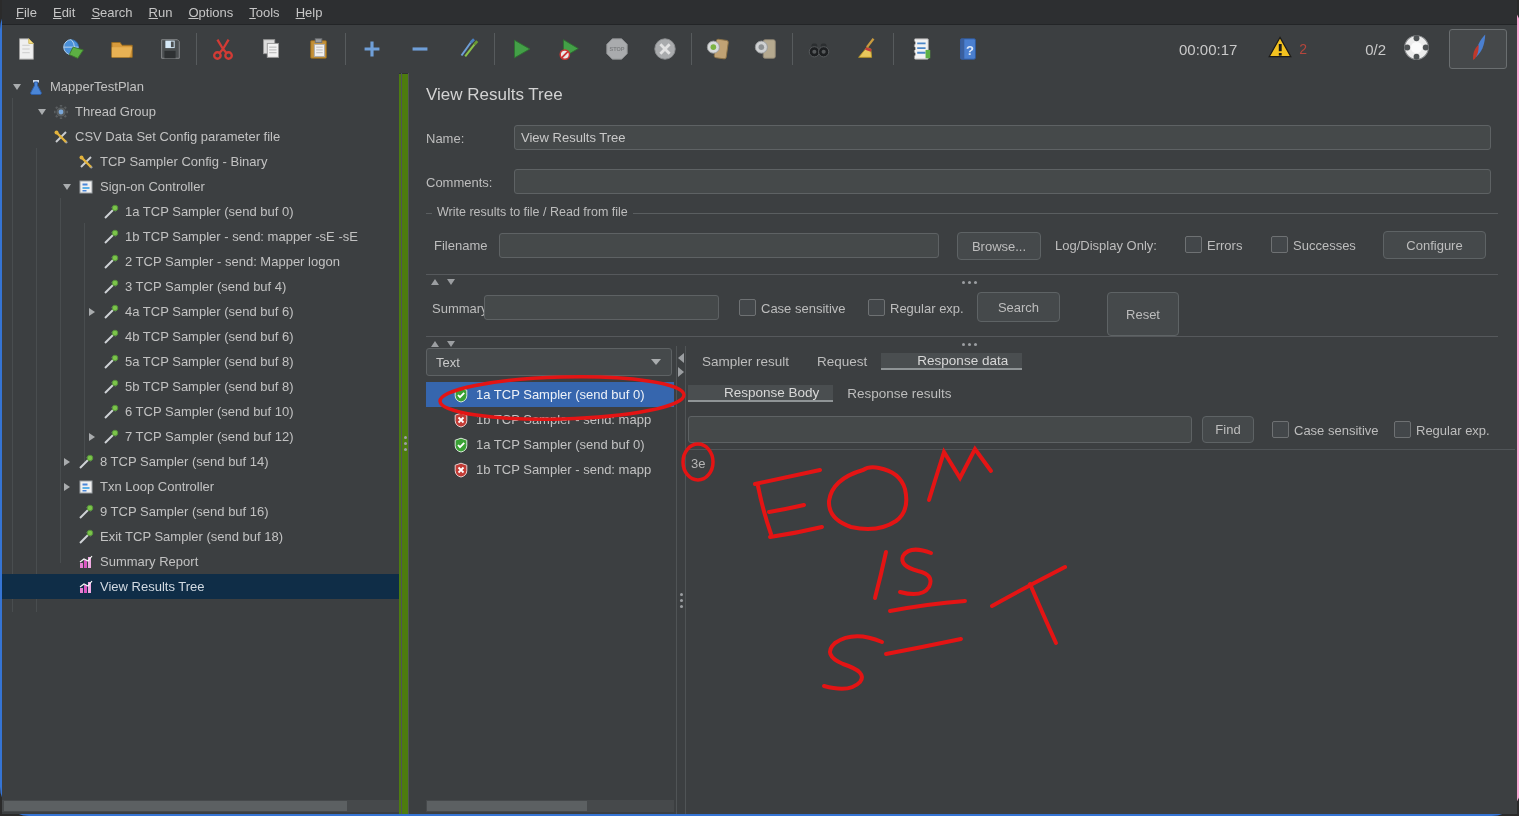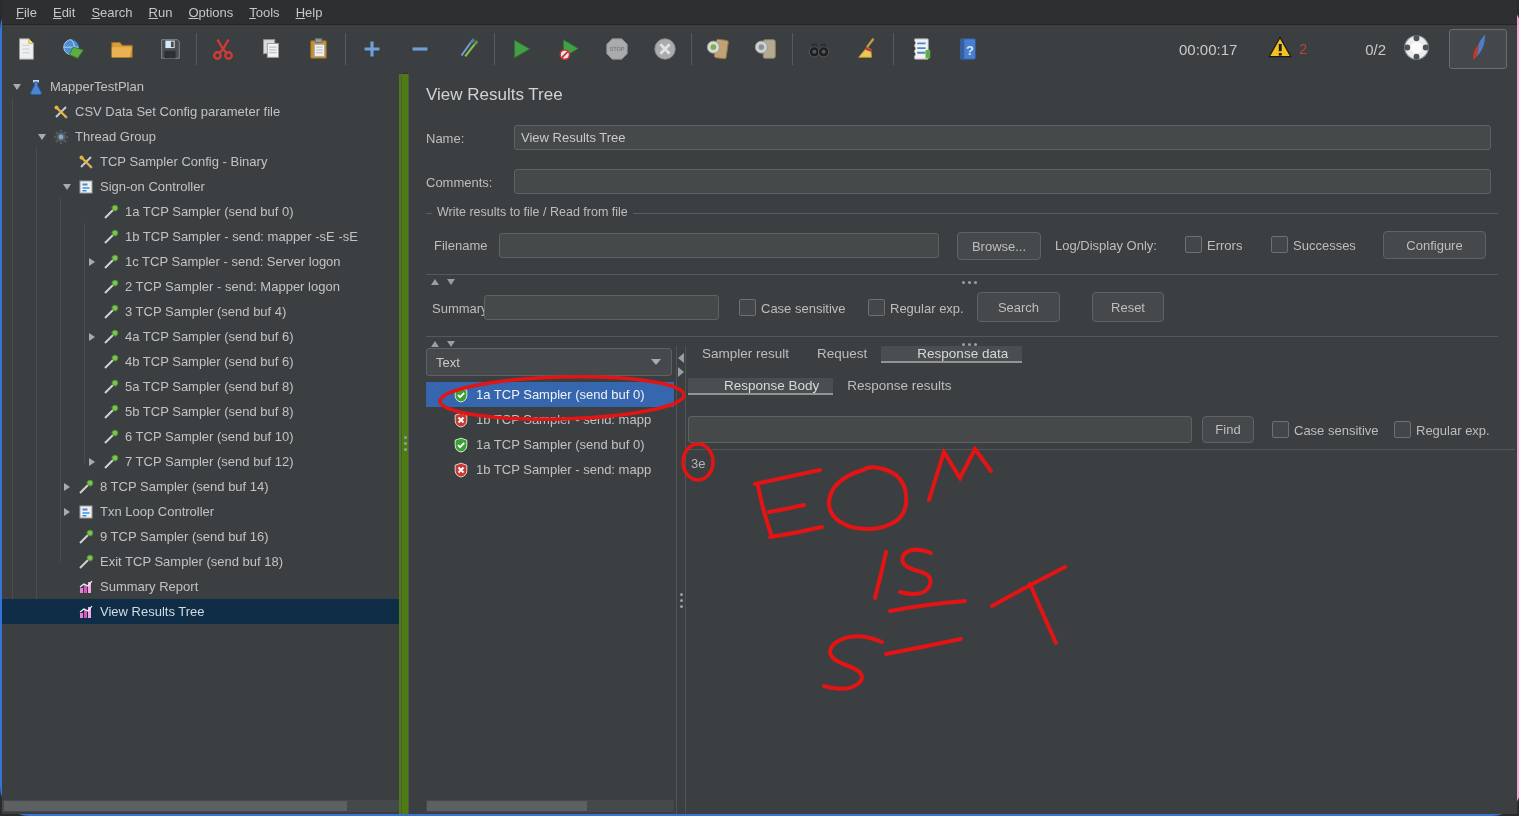--- a/index.html
+++ b/index.html
@@ -53,21 +53,21 @@
   .result-row.selected{background:#3666ae;color:#eef2f8;}
   .result-row .t-icon{margin:0 7px 0 0;}
   .hscroll{position:absolute;height:12px;background:#46494b;}
   .hscroll .thumb{position:absolute;top:1px;height:10px;background:#5c6062;}
   .vdivider2{position:absolute;border-left:1px solid #505456;border-right:1px solid #505456;box-sizing:border-box;}
   .arr-left,.arr-right{position:absolute;left:1px;width:0;height:0;}
   .arr-left{top:7px;border-top:5px solid transparent;border-bottom:5px solid transparent;border-right:6px solid #9b9ea1;}
   .arr-right{top:21px;border-top:5px solid transparent;border-bottom:5px solid transparent;border-left:6px solid #9b9ea1;}
   
   .tabs-col{position:absolute;}
-  .tabs{position:absolute;left:0;right:0;display:flex;align-items:flex-start;height:31px;}
+  .tabs{position:absolute;left:0;right:0;display:flex;align-items:center;height:31px;}
   .tabs.sub{top:32px;}
   .tab{padding:0 14px;display:flex;align-items:center;color:#bdbdbd;font-size:13.5px;white-space:nowrap;}
   .tab.sel{background:#4a4e50;border-bottom:2px solid #8f9496;color:#d8d8d8;padding-left:36px;}
   .resp-content{position:absolute;left:0;right:2px;top:103px;bottom:4px;border-top:1px solid #515558;color:#b5b5b5;font-size:13px;padding:6px 0 0 3px;}
   
   .annotations{position:absolute;left:0;top:0;width:1519px;height:816px;pointer-events:none;z-index:60;}
   .annotations path,.annotations ellipse{fill:none;stroke:var(--ann,#e41414);stroke-width:4;stroke-linecap:round;}
   .annotations ellipse{stroke-width:3.5;}
 </style>
 </head>
@@ -272,54 +272,54 @@
           <span class="exp expanded" style="margin-left: 8px;"></span>
           <span class="t-icon">
             <svg width="16" height="16" viewBox="0 0 16 16">
               <rect x="5" y="1" width="6" height="2.5" fill="#c9d6e8"></rect>
               <path d="M6.5 3h3v3.5l3.6 6.8a1.4 1.4 0 01-1.2 2.2H4.1a1.4 1.4 0 01-1.2-2.2L6.5 6.5z" fill="#4a86d8" stroke="#2f5fa8"></path>
             </svg>
           </span>
           <span>MapperTestPlan</span>
         </div>
         <div class="tree-row">
-          <span class="exp" style="margin-left: 33px;"></span>
-          <span class="t-icon">
-            <svg width="16" height="16" viewBox="0 0 16 16">
-              <path d="M3 13L13 3" stroke="#c9cccf" stroke-width="2"></path>
-              <path d="M12 12l2 2" stroke="#9aa0a4" stroke-width="2.4"></path>
-              <path d="M3 3l10 10" stroke="#e3b33c" stroke-width="2.4"></path>
-              <circle cx="3.5" cy="3.5" r="2" fill="#e3b33c"></circle>
-            </svg>
-          </span>
-          <span>CSV Data Set Config parameter file</span>
-        </div>
-        <div class="tree-row">
           <span class="exp expanded" style="margin-left: 33px;"></span>
           <span class="t-icon">
             <svg width="16" height="16" viewBox="0 0 16 16">
               <g stroke="#5a5e60" stroke-width="2.4">
                 <path d="M8 1v3M8 12v3M1 8h3M12 8h3M3 3l2 2M11 11l2 2M13 3l-2 2M5 11l-2 2"></path>
               </g>
               <circle cx="8" cy="8" r="5" fill="#5a5e60" stroke="#3e4244"></circle>
               <circle cx="8" cy="8" r="2.4" fill="#7aa7d8"></circle>
             </svg>
           </span>
           <span>Thread Group</span>
         </div>
         <div class="tree-row">
-          <span class="exp" style="margin-left: 58px;"></span>
+          <span class="exp" style="margin-left: 33px;"></span>
           <span class="t-icon">
             <svg width="16" height="16" viewBox="0 0 16 16">
               <path d="M3 13L13 3" stroke="#c9cccf" stroke-width="2"></path>
               <path d="M12 12l2 2" stroke="#9aa0a4" stroke-width="2.4"></path>
               <path d="M3 3l10 10" stroke="#e3b33c" stroke-width="2.4"></path>
               <circle cx="3.5" cy="3.5" r="2" fill="#e3b33c"></circle>
             </svg>
           </span>
+          <span>CSV Data Set Config parameter file</span>
+        </div>
+        <div class="tree-row">
+          <span class="exp" style="margin-left: 58px;"></span>
+          <span class="t-icon">
+            <svg width="16" height="16" viewBox="0 0 16 16">
+              <path d="M3 13L13 3" stroke="#c9cccf" stroke-width="2"></path>
+              <path d="M12 12l2 2" stroke="#9aa0a4" stroke-width="2.4"></path>
+              <path d="M3 3l10 10" stroke="#e3b33c" stroke-width="2.4"></path>
+              <circle cx="3.5" cy="3.5" r="2" fill="#e3b33c"></circle>
+            </svg>
+          </span>
           <span>TCP Sampler Config - Binary</span>
         </div>
         <div class="tree-row">
           <span class="exp expanded" style="margin-left: 58px;"></span>
           <span class="t-icon">
             <svg width="16" height="16" viewBox="0 0 16 16">
               <rect x="2" y="2" width="12" height="12" fill="#f0f0f0" stroke="#9aa0a4"></rect>
               <rect x="4.5" y="4.5" width="5" height="2" fill="#4a86d8"></rect>
               <rect x="4.5" y="8" width="7" height="2" fill="#5cb0e8"></rect>
               <rect x="4.5" y="11" width="4" height="1.5" fill="#4a86d8"></rect>
@@ -341,31 +341,20 @@
         <div class="tree-row">
           <span class="exp" style="margin-left: 83px;"></span>
           <span class="t-icon">
             <svg width="16" height="16" viewBox="0 0 16 16">
               <path d="M2 14L11 5" stroke="#cfd3d6" stroke-width="2"></path>
               <path d="M9 3l4 4" stroke="#9aa0a4" stroke-width="1.5"></path>
               <circle cx="12" cy="4" r="2.8" fill="#7cc44a" stroke="#54913a"></circle>
             </svg>
           </span>
           <span>1b TCP Sampler - send: mapper -sE -sE</span>
-        </div>
-        <div class="tree-row">
-          <span class="exp collapsed" style="margin-left: 83px;"></span>
-          <span class="t-icon">
-            <svg width="16" height="16" viewBox="0 0 16 16">
-              <path d="M2 14L11 5" stroke="#cfd3d6" stroke-width="2"></path>
-              <path d="M9 3l4 4" stroke="#9aa0a4" stroke-width="1.5"></path>
-              <circle cx="12" cy="4" r="2.8" fill="#7cc44a" stroke="#54913a"></circle>
-            </svg>
-          </span>
-          <span>1c TCP Sampler - send: Server logon</span>
         </div>
         <div class="tree-row">
           <span class="exp" style="margin-left: 83px;"></span>
           <span class="t-icon">
             <svg width="16" height="16" viewBox="0 0 16 16">
               <path d="M2 14L11 5" stroke="#cfd3d6" stroke-width="2"></path>
               <path d="M9 3l4 4" stroke="#9aa0a4" stroke-width="1.5"></path>
               <circle cx="12" cy="4" r="2.8" fill="#7cc44a" stroke="#54913a"></circle>
             </svg>
           </span>
@@ -554,21 +543,21 @@
       <span class="grip-h"></span>
     </div>
 
     <span class="lbl" style="left:23px;top:228px">Summary:</span>
     <input class="txt" style="left: 75px; top: 222px; width: 235px;" value="">
     <span class="cb" style="left:330px;top:226px"></span>
     <span class="lbl" style="left:352px;top:228px">Case sensitive</span>
     <span class="cb" style="left:459px;top:226px"></span>
     <span class="lbl" style="left:481px;top:228px">Regular exp.</span>
     <button class="btn" style="left:568px;top:219px;width:83px;height:30px">Search</button>
-    <button class="btn" style="left:683px;top:219px;width:72px;height:30px">Reset</button>
+    <button class="btn" style="left:698px;top:219px;width:72px;height:44px">Reset</button>
 
     <div class="splitter" style="left:17px;top:263px;width:1072px">
       <span class="spl-up"></span>
       <span class="spl-down"></span>
       <span class="grip-h"></span>
     </div>
 
     <div class="results-col" style="left:17px;top:273px;width:248px;bottom:0">
       <div class="combo">
         <span>Text</span>

